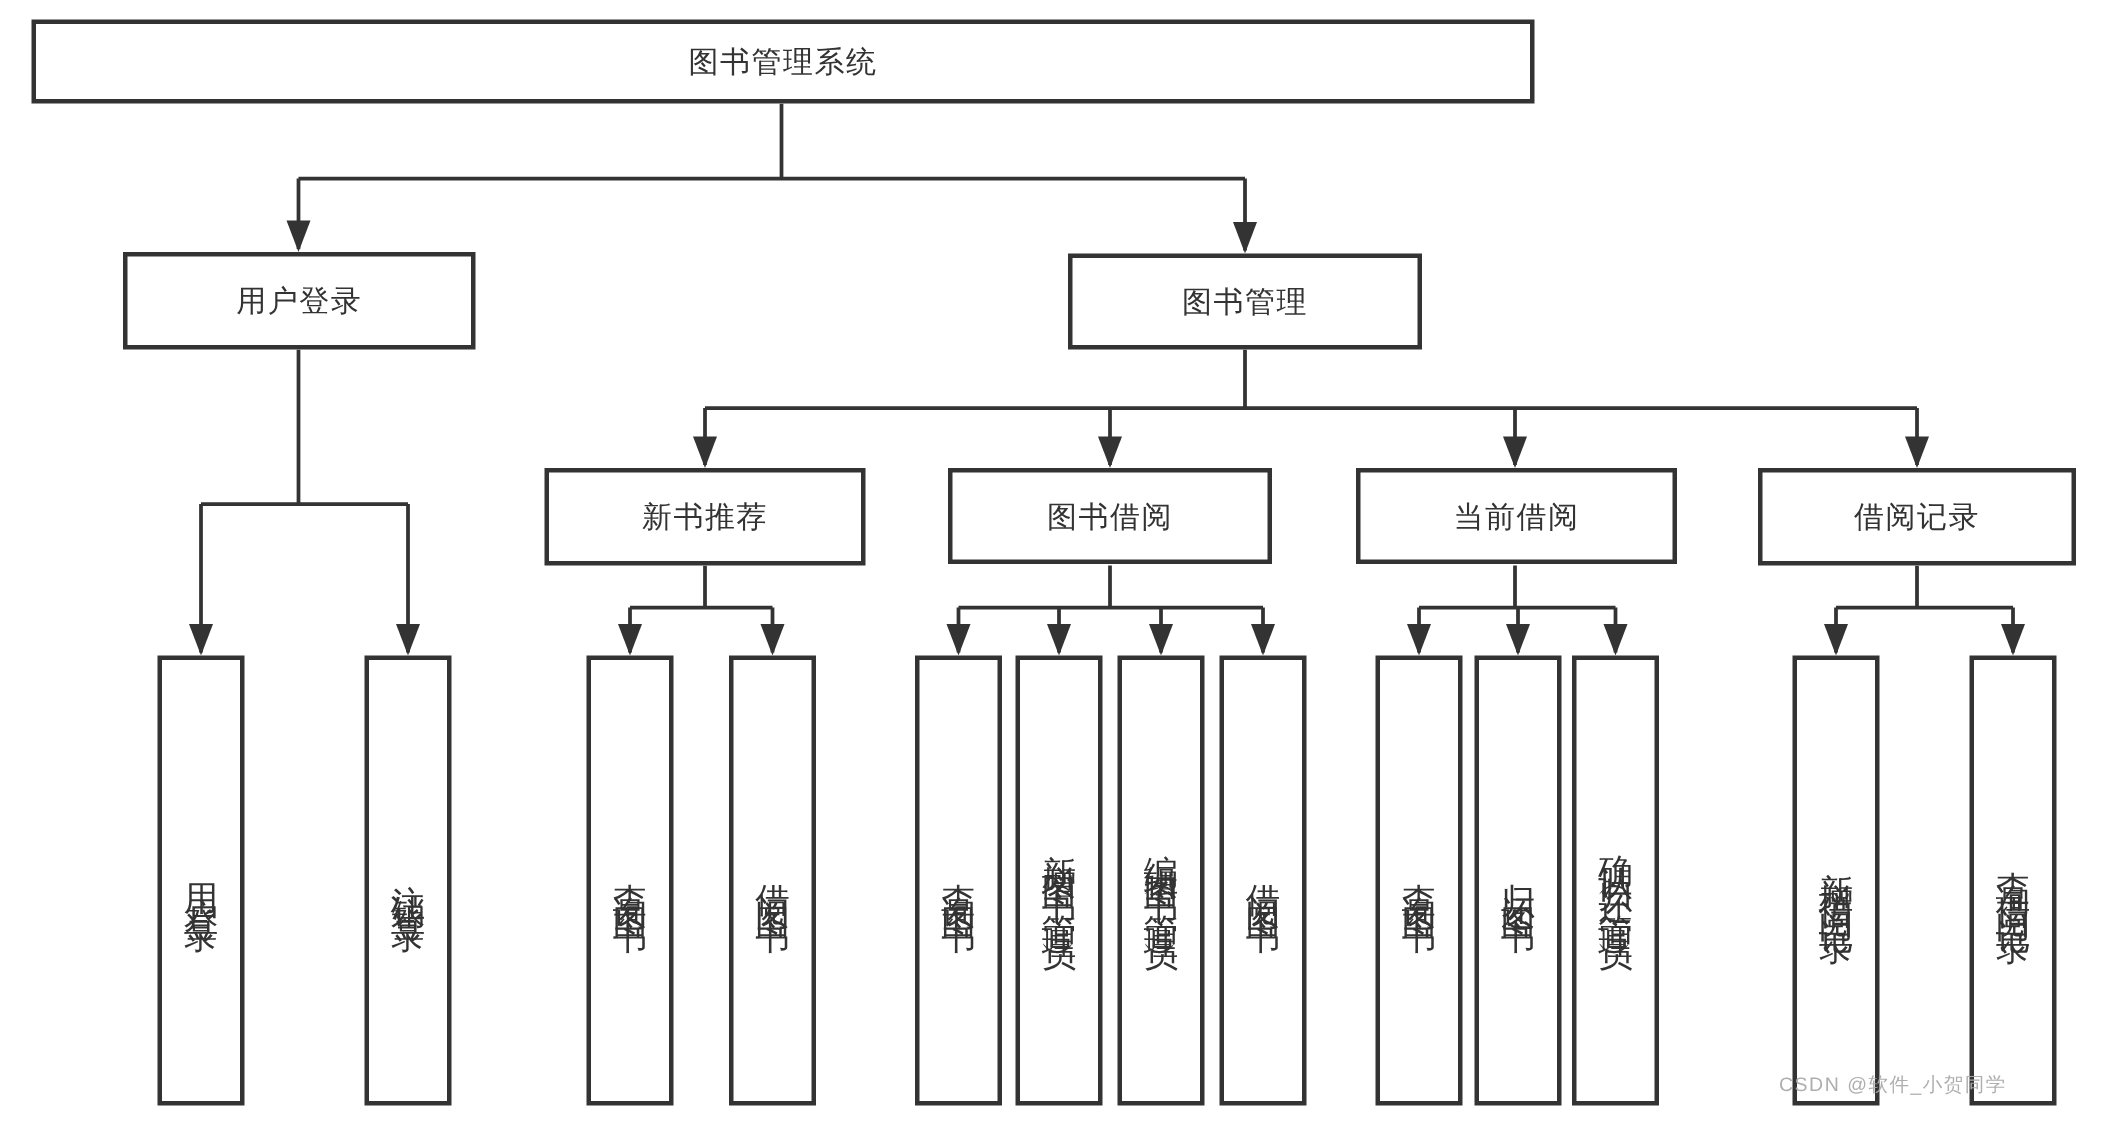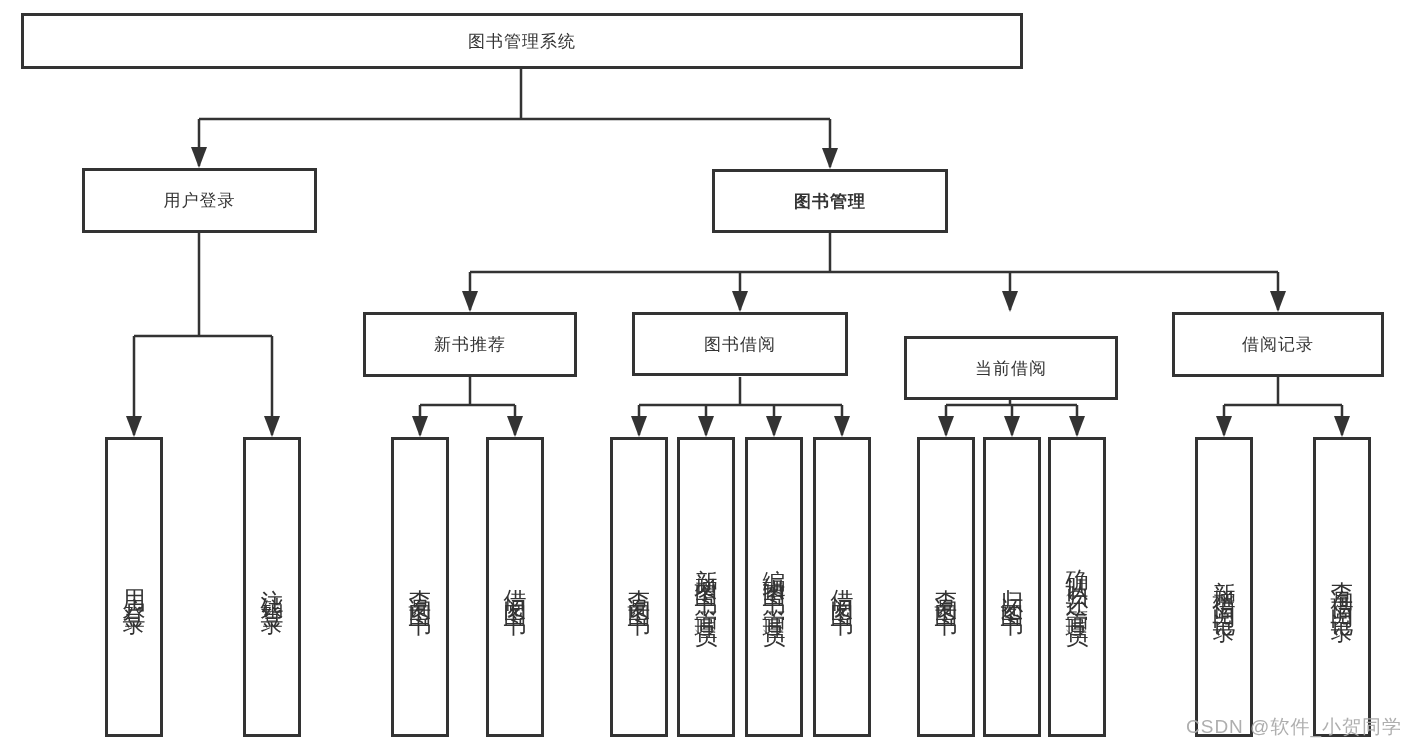--- a/index.html
+++ b/index.html
@@ -24,57 +24,57 @@
   }
   .box {
     position: absolute;
     box-sizing: border-box;
     background: #ffffff;
     border: 3px solid #333333;
     color: #333333;
     display: flex;
     align-items: center;
     justify-content: center;
-    font-size: 17px;
+    font-size: 20px;
     letter-spacing: 1px;
     white-space: nowrap;
     z-index: 2;
   }
   .leaf {
     writing-mode: vertical-rl;
     text-orientation: mixed;
     font-size: 23px;
     letter-spacing: 8px;
     white-space: normal;
     line-height: 1;
   }
   
   .n-root { left: 21px;  top: 13px;  width: 1002px; height: 56px; }
   
   .n-l2a  { left: 82px;  top: 168px; width: 235px; height: 65px; }
-  .n-l2b  { left: 712px; top: 169px; width: 236px; height: 64px; font-weight: bold; }
+  .n-l2b  { left: 712px; top: 169px; width: 236px; height: 64px; }
   
   .n-l3a  { left: 363px;  top: 312px; width: 214px; height: 65px; }
   .n-l3b  { left: 632px;  top: 312px; width: 216px; height: 64px; }
-  .n-l3c  { left: 904px;  top: 312px; width: 214px; height: 64px; margin-top: 24px; }
+  .n-l3c  { left: 904px;  top: 312px; width: 214px; height: 64px; }
   .n-l3d  { left: 1172px; top: 312px; width: 212px; height: 65px; }
   
   .leaf { top: 437px; width: 58px; height: 300px; }
   .p-g1a { left: 105px; }  .p-g1b { left: 243px; }
   .p-g2a { left: 391px; }  .p-g2b { left: 486px; }
   .p-g3a { left: 610px; }  .p-g3b { left: 677px; }
   .p-g3c { left: 745px; }  .p-g3d { left: 813px; }
   .p-g4a { left: 917px; }  .p-g4b { left: 983px; }
   .p-g4c { left: 1048px; }
   .p-g5a { left: 1195px; } .p-g5b { left: 1313px; }
   #watermark {
     position: absolute;
     left: 1186px;
     top: 714px;
-    font-size: 19px;
+    font-size: 13px;
     letter-spacing: 1px;
     color: rgba(170, 170, 170, 0.95);
     z-index: 3;
     white-space: nowrap;
   }
 </style>
 </head>
 <body>
 
 <div id="stage">

